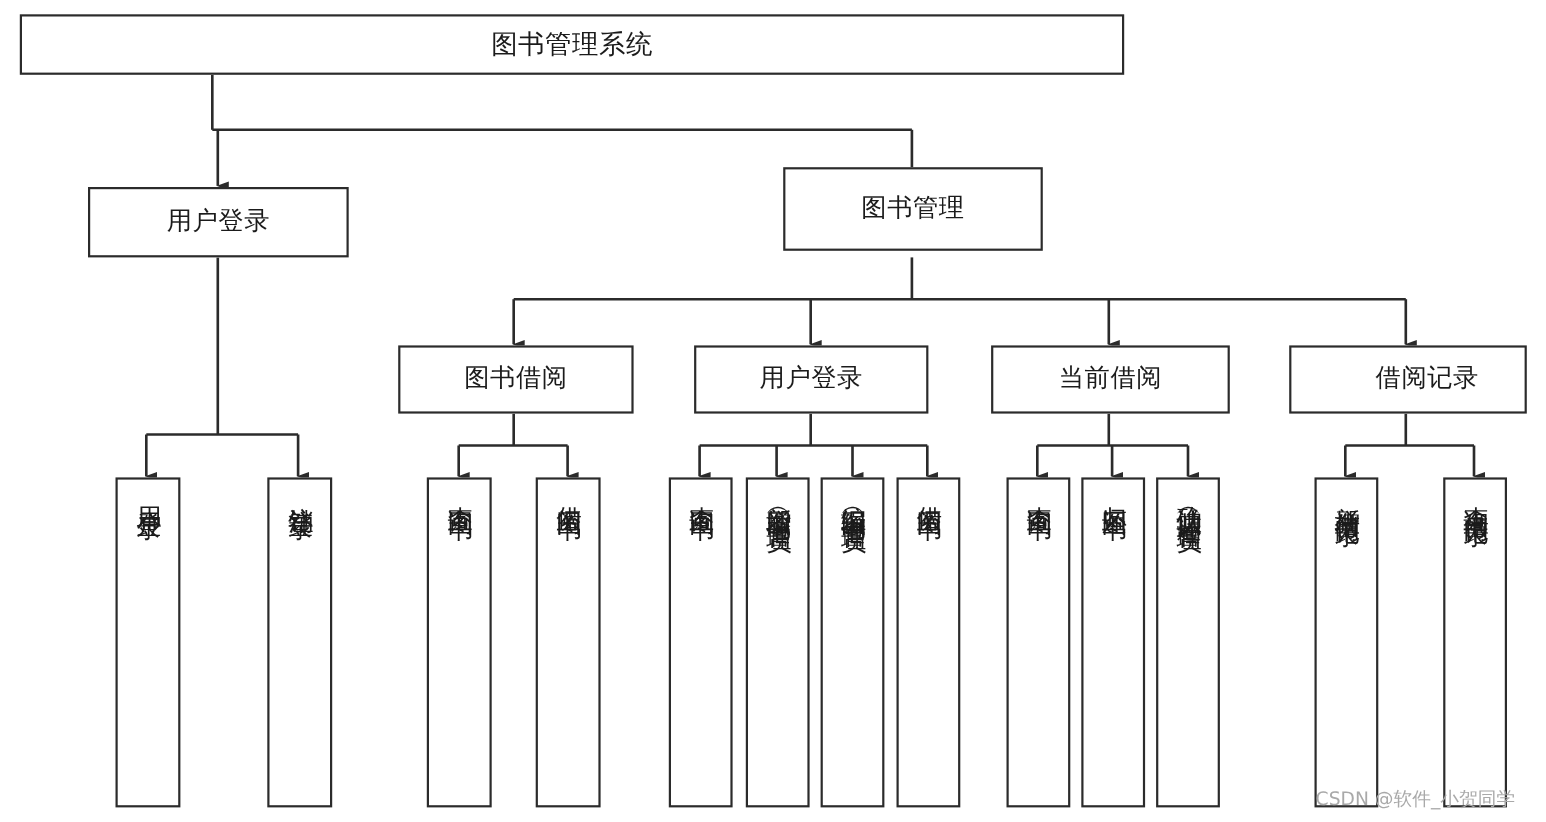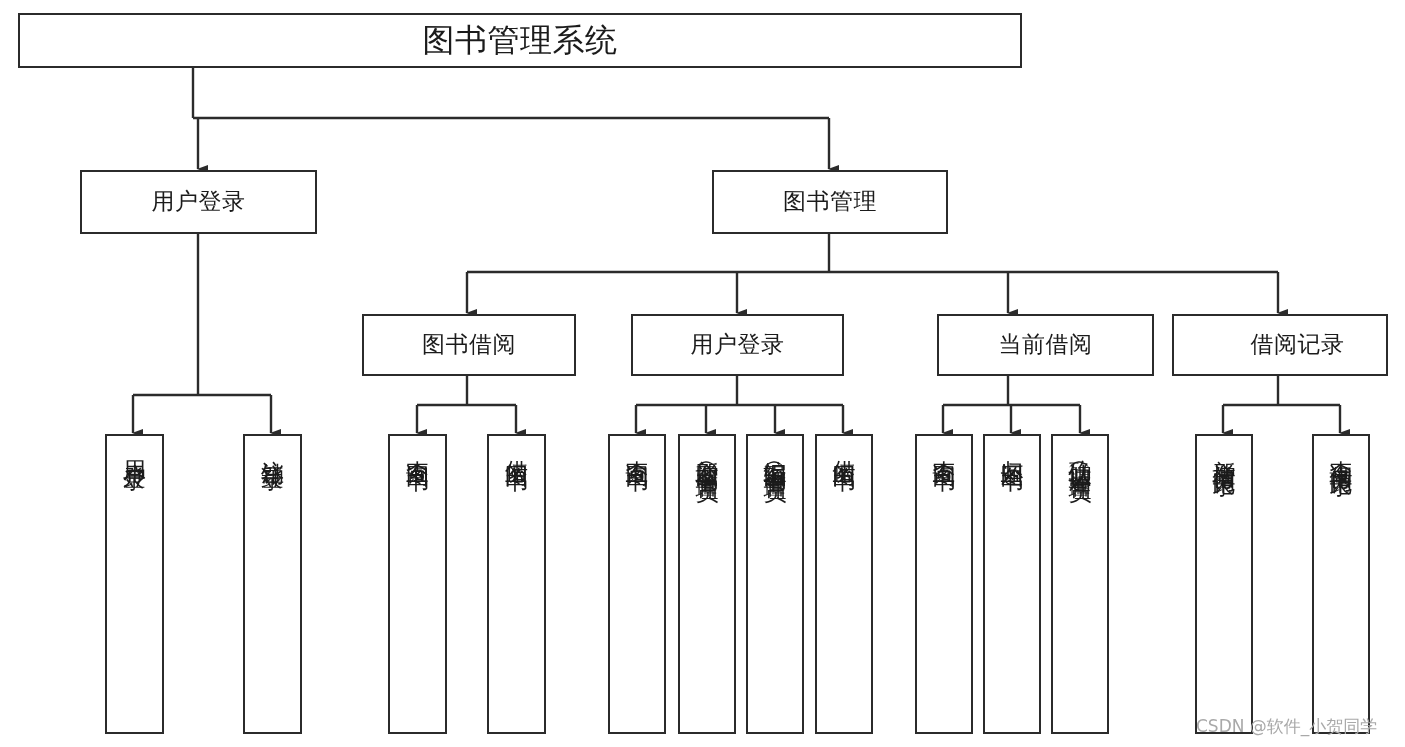--- a/index.html
+++ b/index.html
@@ -52,21 +52,21 @@
     padding-top: 6px;
   }
   .node-box.vert .node-label {
     writing-mode: vertical-rl;
     text-orientation: upright;
     font-size: 23px;
     letter-spacing: 3px;
     line-height: 1;
   }
   .node-box.root .node-label {
-    font-size: 32px;
+    font-size: 24px;
   }
   .watermark {
     position: absolute;
     left: 1196px;
     top: 715px;
     font-size: 17px;
     color: #a9a9a9;
     white-space: nowrap;
     pointer-events: none;
     text-align: center;
@@ -120,30 +120,30 @@
       </g>
   </svg>
 
   <div id="node-layer">
       <div class="node-box horiz root" style="left: 18px; top: 13px; width: 1004px; height: 55px;">
         <span class="node-label">图书管理系统</span>
       </div>
       <div class="node-box horiz" style="left: 80px; top: 170px; width: 237px; height: 64px;">
         <span class="node-label">用户登录</span>
       </div>
-      <div class="node-box horiz" style="left: 712px; top: 170px; width: 236px; height: 64px;">
+      <div class="node-box horiz" style="left: 712px; top: 152px; width: 236px; height: 76px;">
         <span class="node-label">图书管理</span>
       </div>
       <div class="node-box horiz" style="left: 362px; top: 314px; width: 214px; height: 62px;">
         <span class="node-label">图书借阅</span>
       </div>
       <div class="node-box horiz" style="left: 631px; top: 314px; width: 213px; height: 62px;">
         <span class="node-label">用户登录</span>
       </div>
-      <div class="node-box horiz" style="left: 901px; top: 314px; width: 217px; height: 62px; margin-left: 36px;">
+      <div class="node-box horiz" style="left: 901px; top: 314px; width: 217px; height: 62px;">
         <span class="node-label">当前借阅</span>
       </div>
       <div class="node-box horiz" style="left: 1172px; top: 314px; width: 216px; height: 62px; padding-left: 35px;">
         <span class="node-label">借阅记录</span>
       </div>
       <div class="node-box vert" style="left: 105px; top: 434px; width: 59px; height: 300px;">
         <span class="node-label">用户登录</span>
       </div>
       <div class="node-box vert" style="left: 243px; top: 434px; width: 59px; height: 300px;">
         <span class="node-label">注销登录</span>

